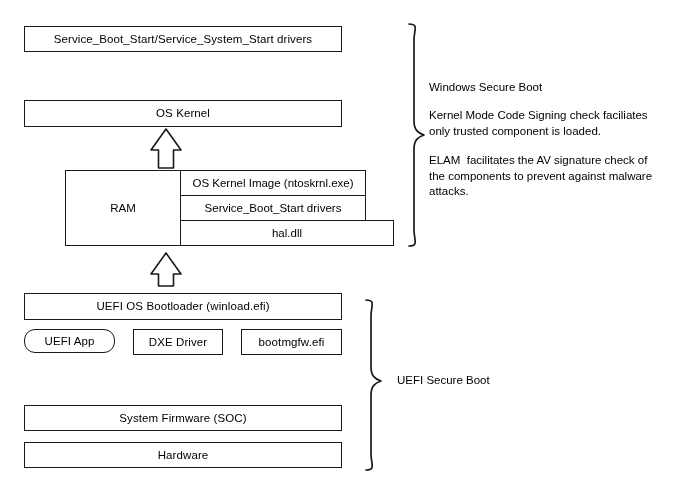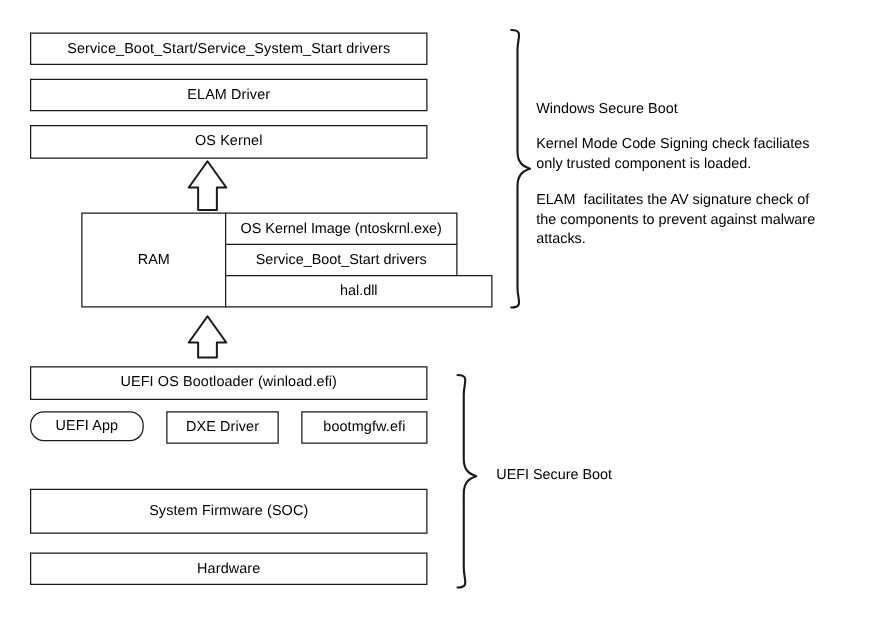--- a/index.html
+++ b/index.html
@@ -78,42 +78,41 @@
     pointer-events: none;
   }
 </style>
 </head>
 <body>
 
 <div id="canvas">
 
   <div class="box" style="left:24px; top:26px; width:318px; height:26px;">Service_Boot_Start/Service_System_Start drivers</div>
 
-  <div class="box" style="left:24px; top:63px; width:318px; height:26px;">ELAM Driver</div>
 
   <div class="box" style="left:24px; top:100px; width:318px; height:27px;">OS Kernel</div>
 
   <div class="ram-label" style="left:65px; top:170px; width:116px; height:76px;">RAM</div>
 
   <div class="ram-cell" style="left:180px; top:195px; width:186px; height:26px;">Service_Boot_Start drivers</div>
 
   <div class="ram-cell" style="left:180px; top:170px; width:186px; height:26px;">OS Kernel Image (ntoskrnl.exe)</div>
 
   <div class="ram-cell" style="left:180px; top:220px; width:214px; height:26px;">hal.dll</div>
 
   <div class="box" style="left:24px; top:293px; width:318px; height:27px;">UEFI OS Bootloader (winload.efi)</div>
 
   <div class="box" style="left:24px; top:329px; width:91px; height:24px;border-radius:11px;">UEFI App</div>
 
   <div class="box" style="left:133px; top:329px; width:90px; height:26px;">DXE Driver</div>
 
   <div class="box" style="left:241px; top:329px; width:101px; height:26px;">bootmgfw.efi</div>
 
 
-  <div class="box" style="left:24px; top:391px; width:318px; height:36px;">System Firmware (SOC)</div>
+  <div class="box" style="left:24px; top:405px; width:318px; height:26px;">System Firmware (SOC)</div>
 
   <div class="box" style="left:24px; top:442px; width:318px; height:26px;">Hardware</div>
 
   <div class="annot" style="left:429px; top:80px;">Windows Secure Boot</div>
 
   <div class="annot" style="left:429px; top:108px;">Kernel Mode Code Signing check faciliates
 only trusted component is loaded.</div>
 
   <div class="annot" style="left:429px; top:153px;">ELAM  facilitates the AV signature check of
 the components to prevent against malware

